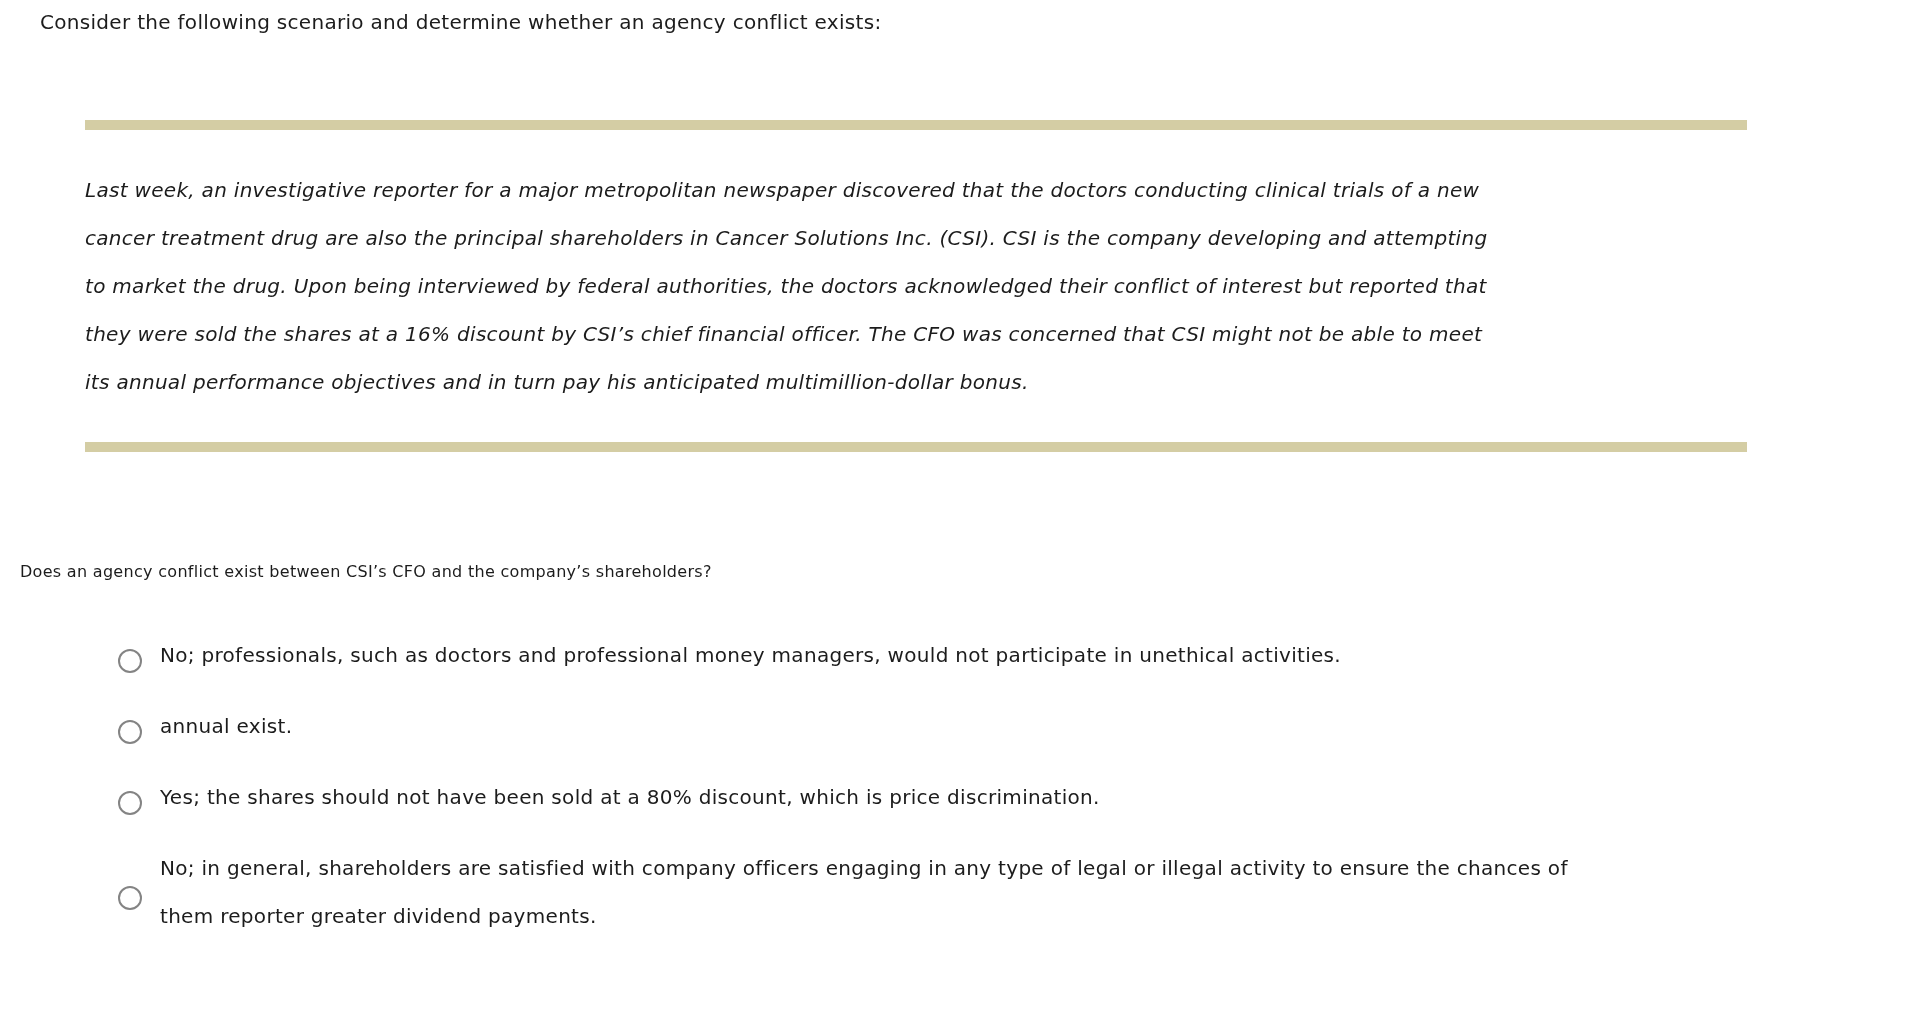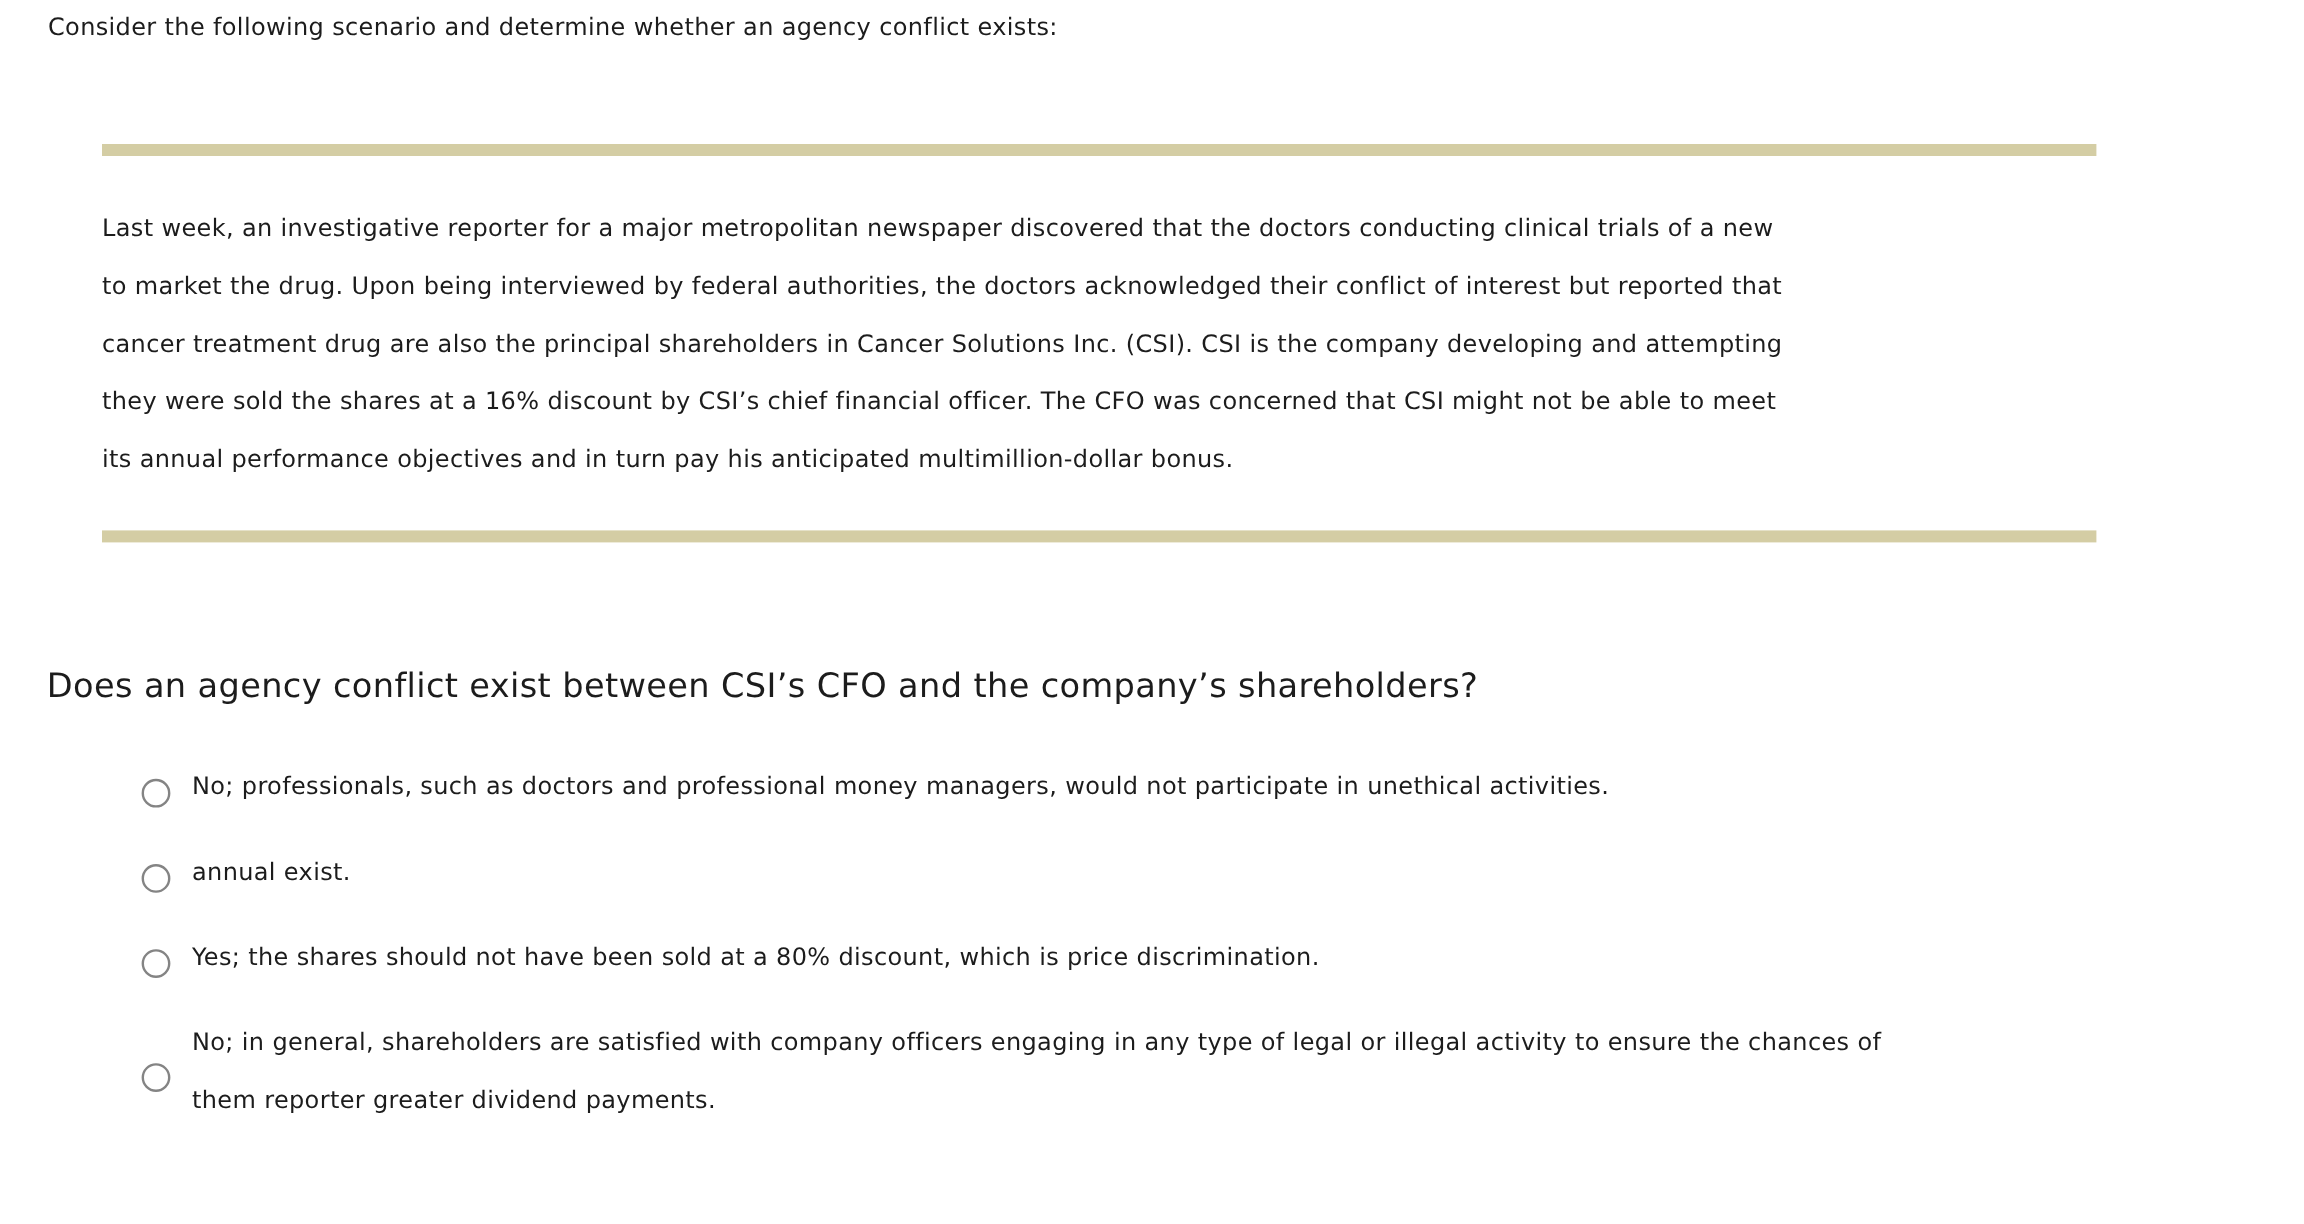--- a/index.html
+++ b/index.html
@@ -22,35 +22,36 @@
   .prompt {
     margin-left: 40px;
     font-size: 20px;
     line-height: 24px;
     letter-spacing: 0.3px;
   }
   .scenario {
     margin-left: 85px;
     margin-top: 86px;
     width: 1662px;
+    font-style: italic;
   }
   .accent-bar {
     height: 10px;
     background: #d4cda4;
   }
   .scenario-body {
     padding: 36px 0 36px 0;
     font-size: 20px;
     line-height: 48px;
     letter-spacing: 0.3px;
   }
   .question {
-    margin-left: 39px;
+    margin-left: 20px;
     margin-top: 108px;
-    font-size: 28px;
+    font-size: 16px;
     line-height: 24px;
     letter-spacing: 0.3px;
   }
   .options {
     margin-left: 118px;
     margin-top: 47px;
   }
   .option {
     display: flex;
     align-items: center;
@@ -81,22 +82,22 @@
 <body>
 
 <div class="page">
 
   <div class="prompt">Consider the following scenario and determine whether an agency conflict exists:</div>
 
   <div class="scenario">
     <div class="accent-bar"></div>
     <div class="scenario-body">
       <div class="line">Last week, an investigative reporter for a major metropolitan newspaper discovered that the doctors conducting clinical trials of a new</div>
+      <div class="line">cancer treatment drug are also the principal shareholders in Cancer Solutions Inc. (CSI). CSI is the company developing and attempting</div>
       <div class="line">to market the drug. Upon being interviewed by federal authorities, the doctors acknowledged their conflict of interest but reported that</div>
-      <div class="line">cancer treatment drug are also the principal shareholders in Cancer Solutions Inc. (CSI). CSI is the company developing and attempting</div>
       <div class="line">they were sold the shares at a 16% discount by CSI’s chief financial officer. The CFO was concerned that CSI might not be able to meet</div>
       <div class="line">its annual performance objectives and in turn pay his anticipated multimillion-dollar bonus.</div>
     </div>
     <div class="accent-bar"></div>
   </div>
 
   <div class="question">Does an agency conflict exist between CSI’s CFO and the company’s shareholders?</div>
 
   <div class="options">
 

